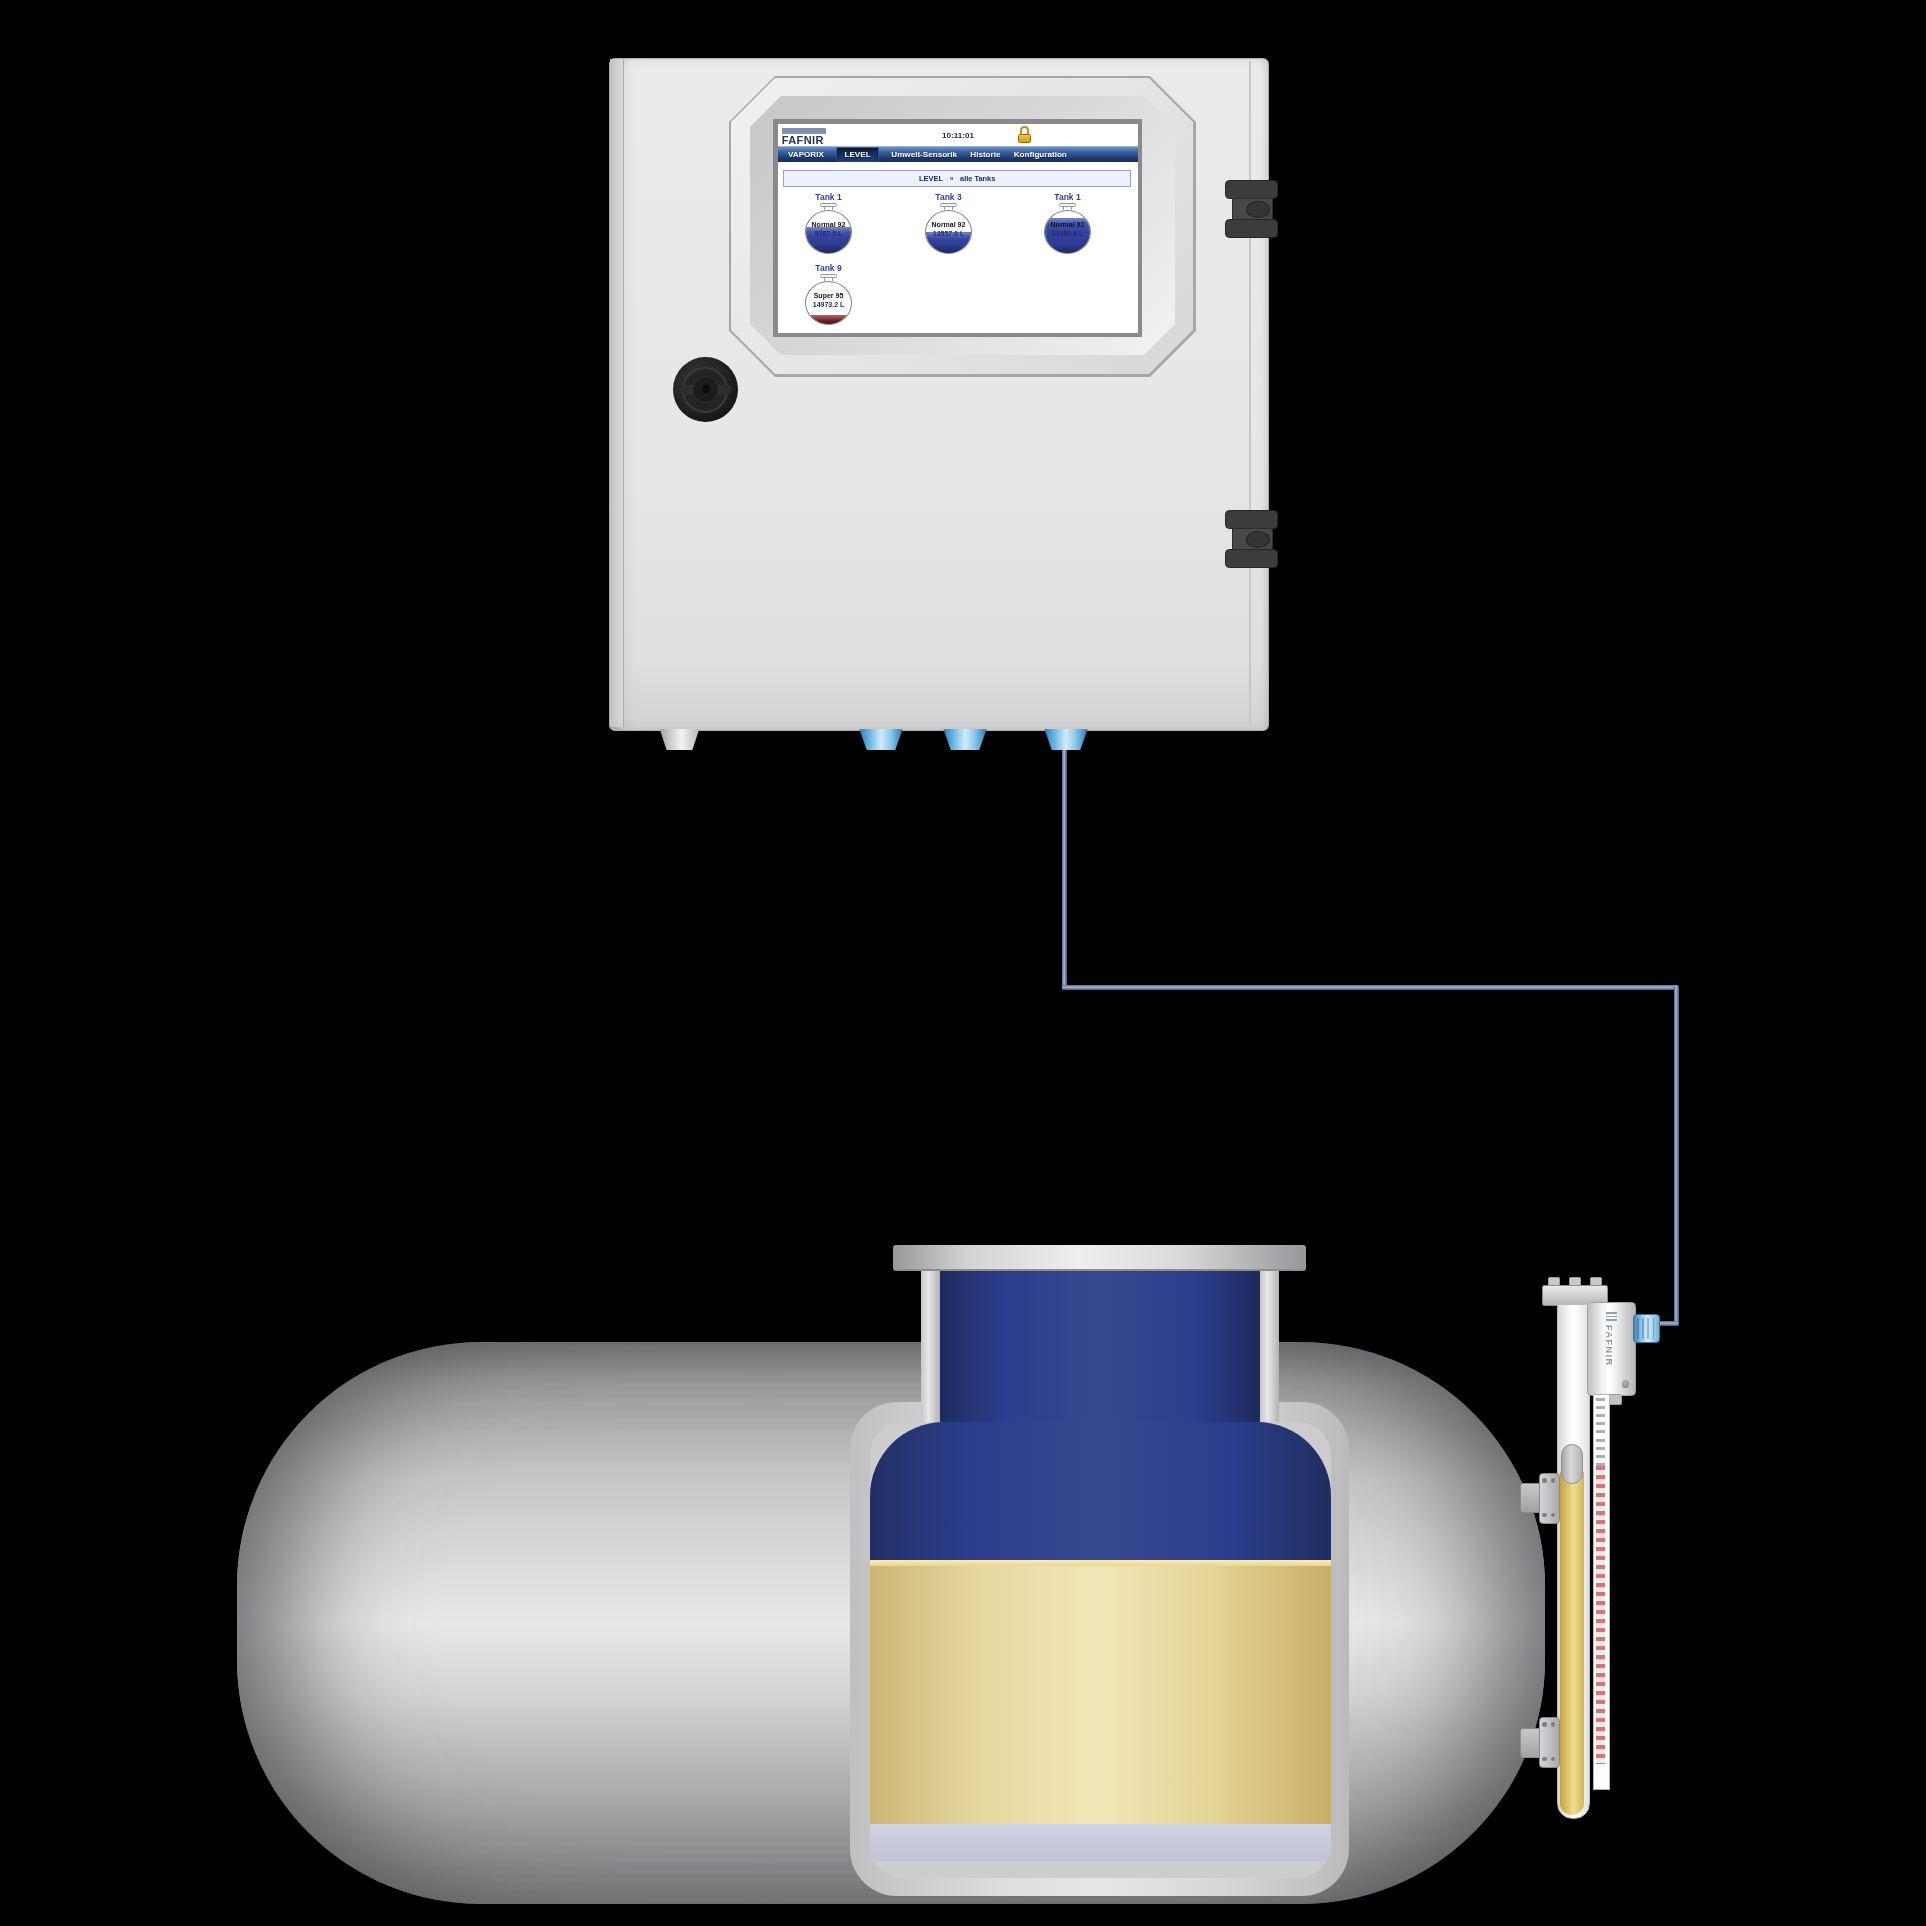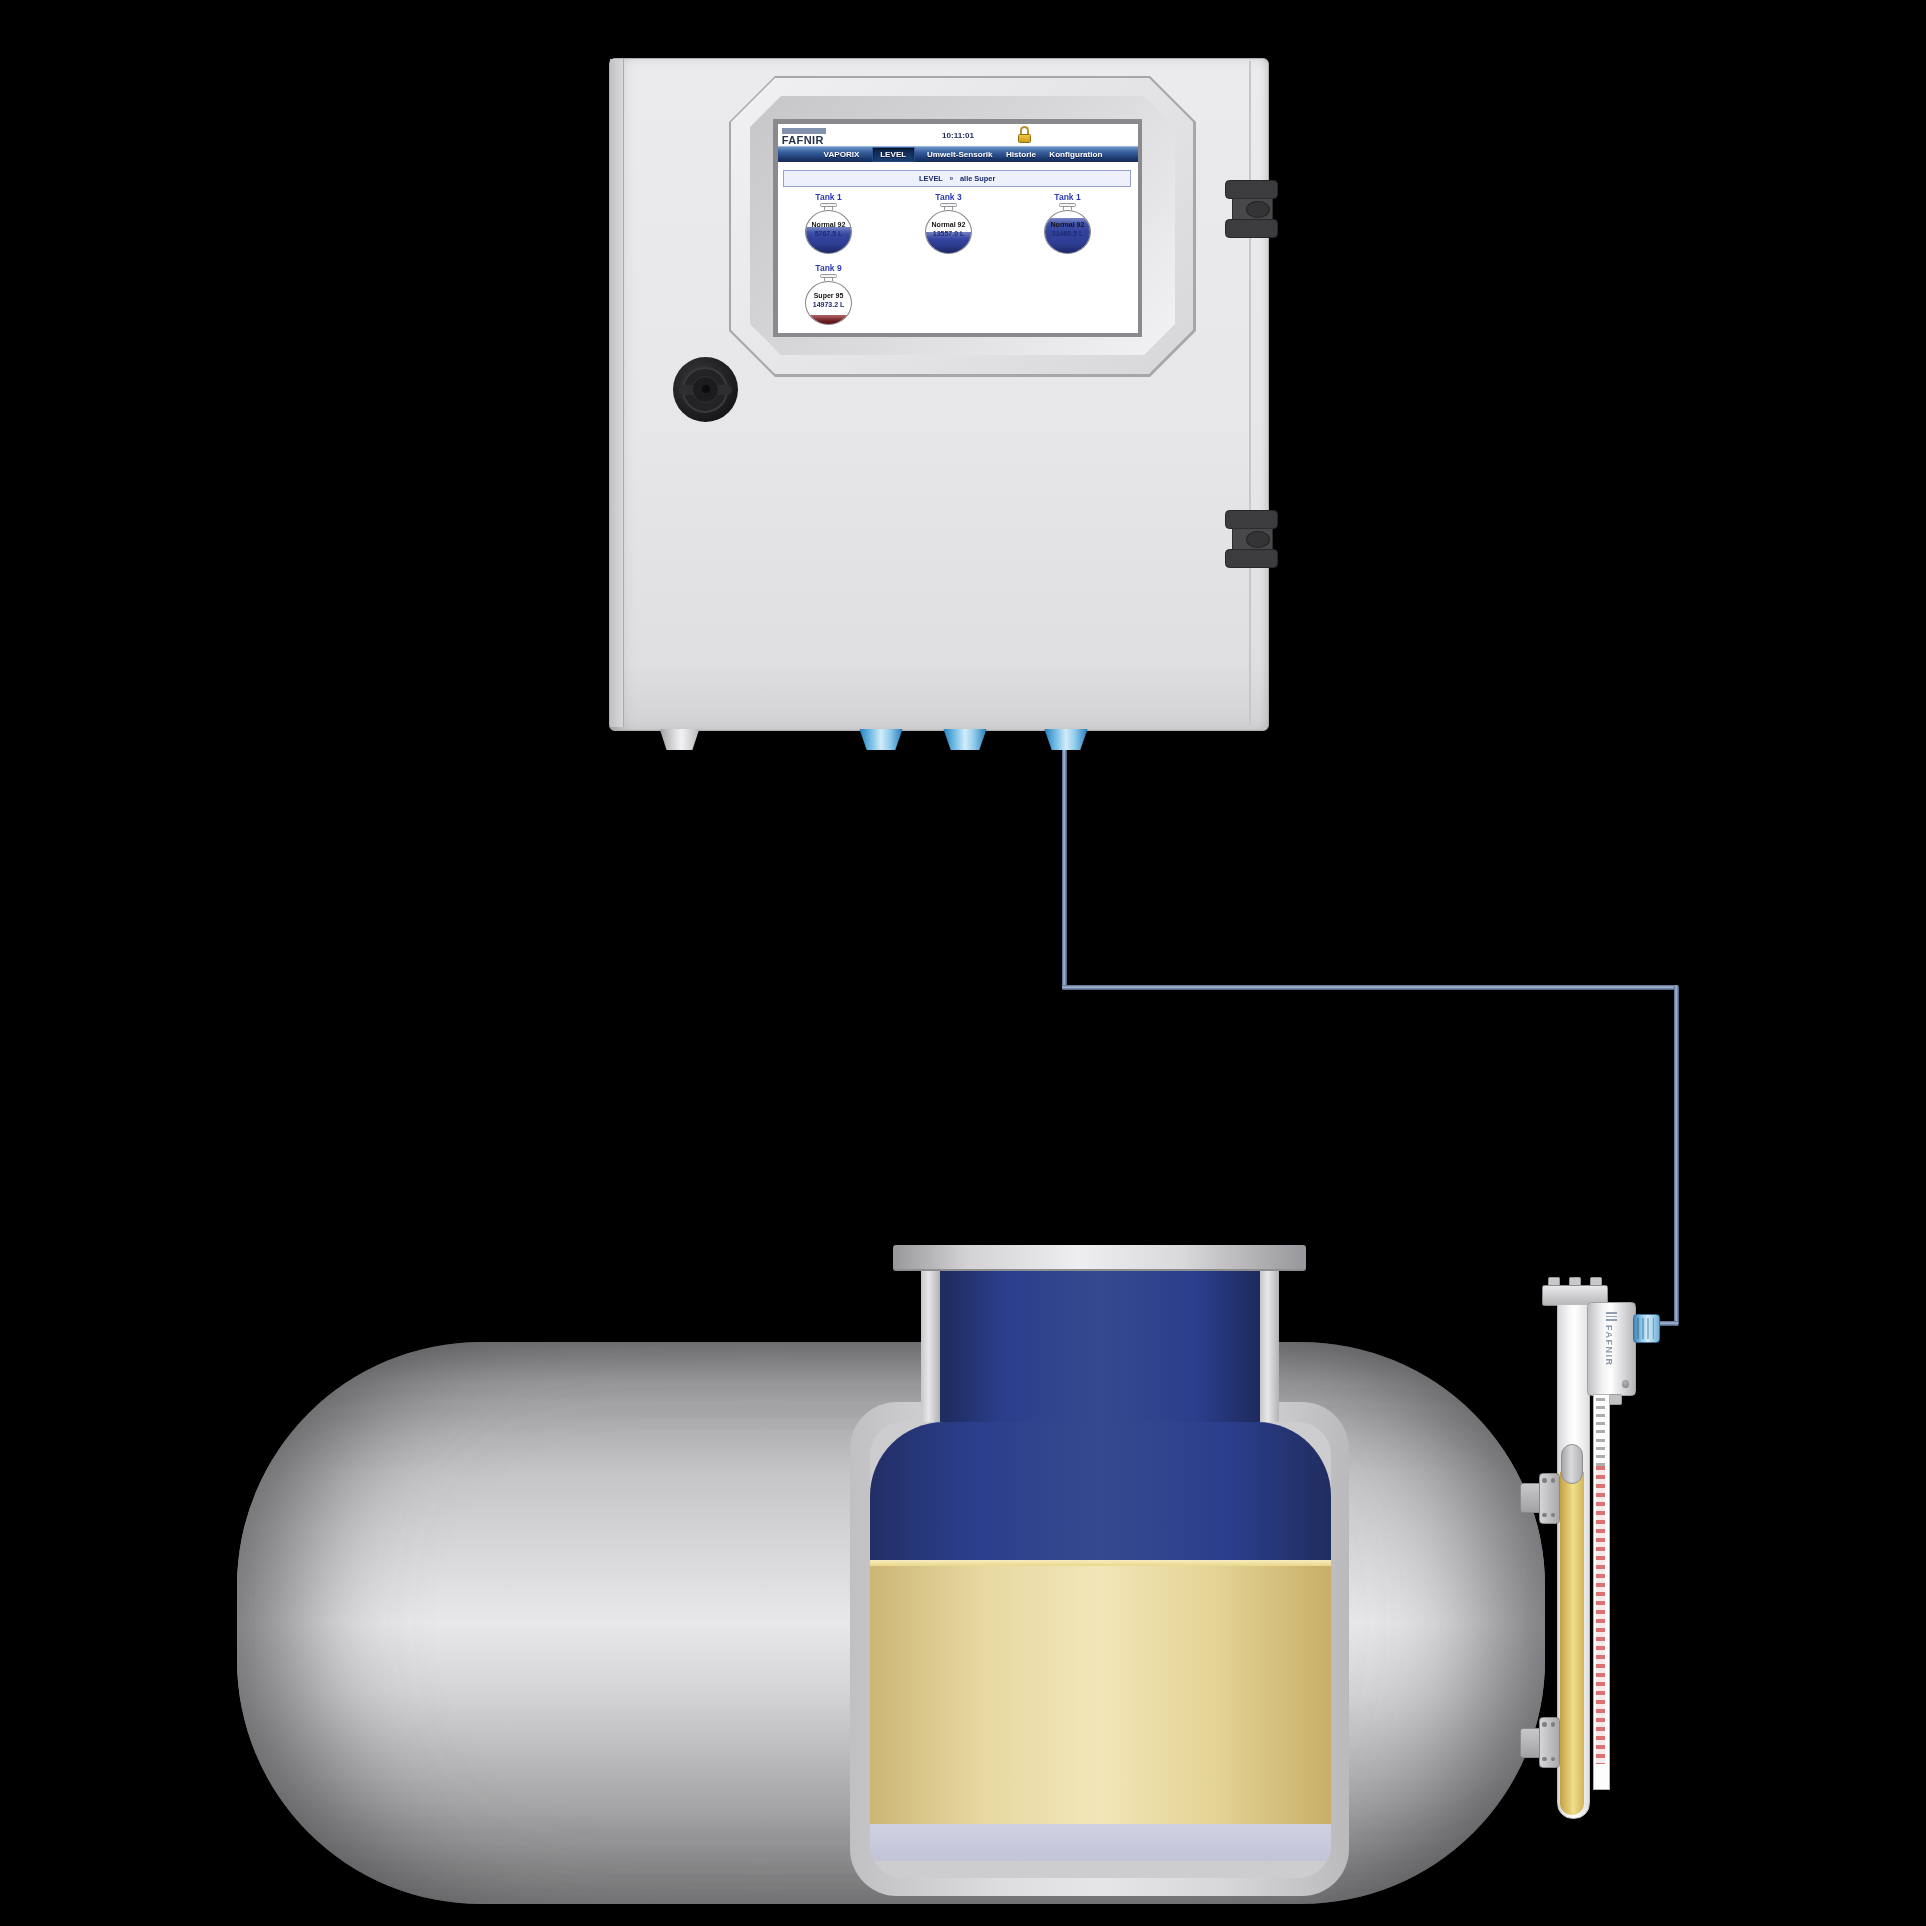--- a/index.html
+++ b/index.html
@@ -63,21 +63,21 @@
   .scr-time{position:absolute;left:0;top:6.7px;width:100%;text-align:center;
     font-weight:700;font-size:8.1px;color:#1b2a57;}
   .padlock{position:absolute;left:239px;top:2.2px;width:15px;height:19px;}
   .padlock-shackle{width:9px;height:7.4px;border:2.2px solid #b8912a;border-bottom:none;
     border-radius:5.2px 5.2px 0 0;margin:0 auto;}
   .padlock-body{width:13.3px;height:9.6px;margin:0 auto;
     background:linear-gradient(180deg,#f2c741,#cf9e1e);border:0.7px solid #8f6f12;border-radius:1.5px;}
 
   .navbar{position:absolute;left:0;top:22px;width:100%;height:16.3px;
     background:linear-gradient(180deg,#6f94c6 0%,#3a62a0 32%,#1c3a70 76%,#142c58 100%);
-    border-top:0.7px solid #9cb6da;display:flex;align-items:center;gap:13.3px;padding-left:10px;justify-content:center;}
+    border-top:0.7px solid #9cb6da;display:flex;align-items:center;gap:13.3px;padding-left:10px;}
   .nav-item{font-weight:700;font-size:8.1px;color:#fff;text-shadow:0 0.7px 0.7px rgba(0,0,30,.55);
     white-space:nowrap;cursor:pointer;}
   .nav-item.active{background:linear-gradient(180deg,#0c2145,#1d4076);padding:2.2px 7.4px;
     box-shadow:inset 0 0.7px 2.2px rgba(0,0,0,.7),0 0 0 0.7px #2a5390;}
 
   .breadcrumb{position:absolute;left:5.2px;top:46px;width:348px;height:17px;background:#edf1fb;
     border:1.5px solid #96a0ce;display:flex;align-items:center;justify-content:center;gap:6.7px;
     font-weight:700;font-size:7.4px;color:#1b2a6b;}
   .crumb-sep{font-size:6.7px;color:#3a4a8a;}
 
@@ -229,21 +229,21 @@
       <span class="nav-item">VAPORIX</span>
       <span class="nav-item active">LEVEL</span>
       <span class="nav-item">Umwelt-Sensorik</span>
       <span class="nav-item">Historie</span>
       <span class="nav-item">Konfiguration</span>
     </div>
 
     <div class="breadcrumb">
       <span>LEVEL</span>
       <span class="crumb-sep">»</span>
-      <span>alle Super</span>
+      <span>alle Tanks</span>
     </div>
 
     <div class="tile tile1">
       <div class="tname">Tank 1</div>
       <div class="cap1"></div>
       <div class="cap2"></div>
       <div class="tbody">
         <div class="tfill" style="height: 62%; background: linear-gradient(rgb(74, 92, 180), rgb(51, 67, 158) 40%, rgb(43, 58, 142));"></div>
         <div class="tprod">Normal 92</div>
         <div class="tvol">5767.5 L</div>

